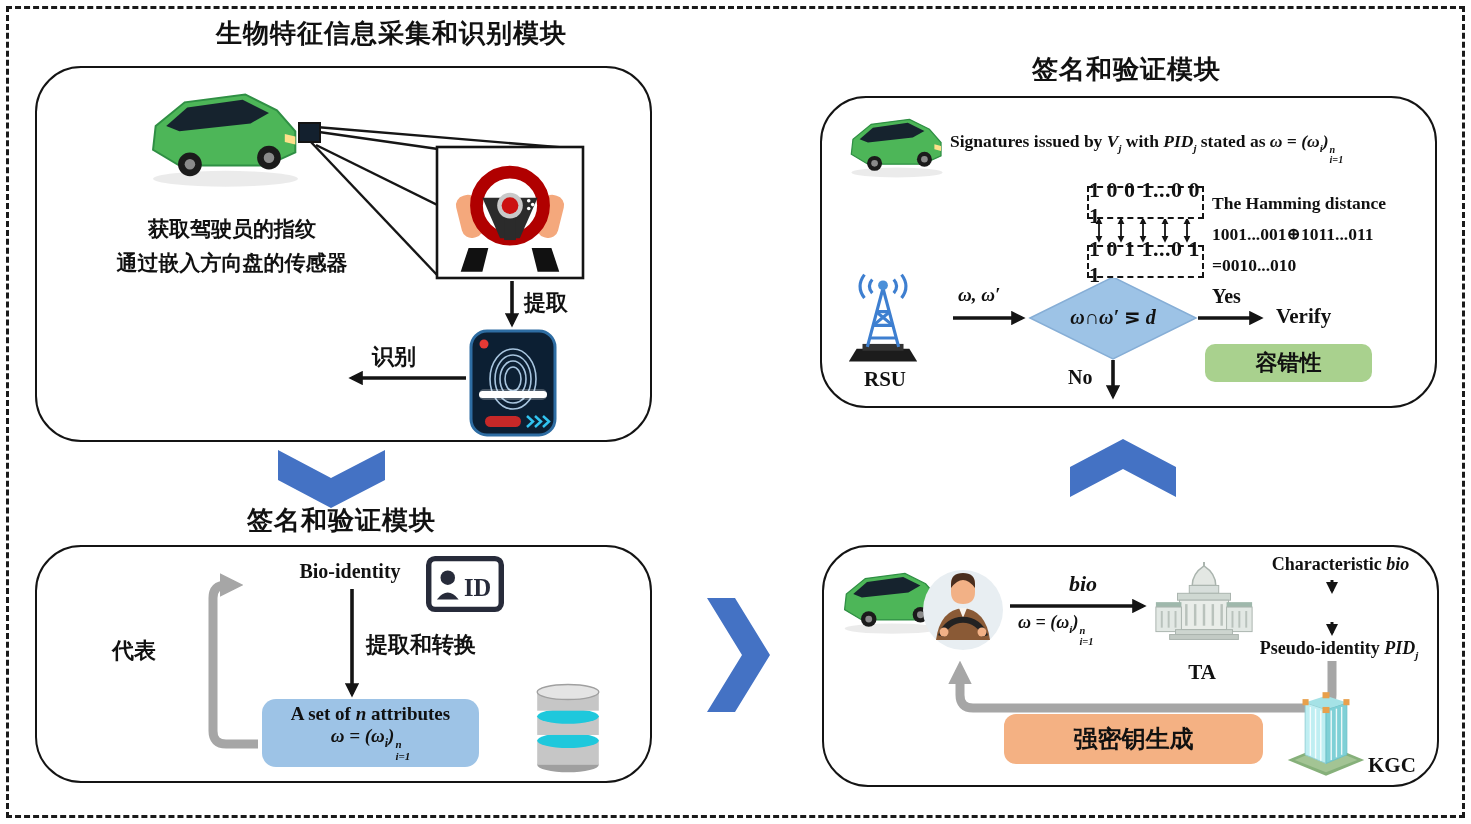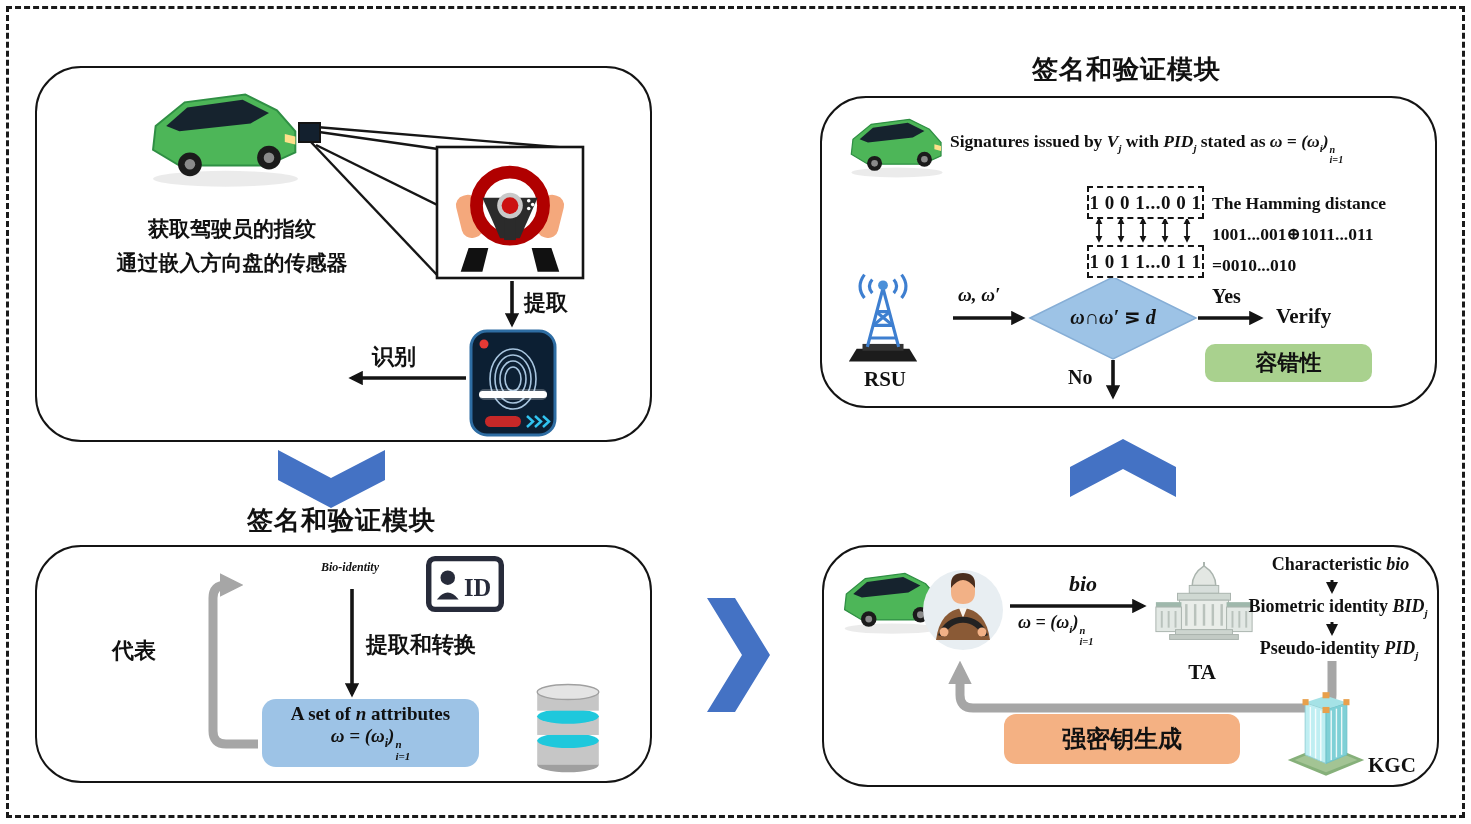--- a/index.html
+++ b/index.html
@@ -12,21 +12,21 @@
   .lbl{position:absolute;z-index:3;font-weight:bold;white-space:nowrap;}
   .ctr{text-align:center;}
   .title{font-size:26px;letter-spacing:1px;}
   .math{font-style:italic;font-weight:bold;}
   .mform sub, sub.msub{font-size:0.62em;font-style:italic;}
   .mstack{display:inline-flex;flex-direction:column;align-items:flex-start;
           font-size:0.58em;line-height:1.05;vertical-align:-0.55em;margin-left:1px;font-style:italic;}
   .pill{position:absolute;z-index:3;display:flex;flex-direction:column;align-items:center;
         justify-content:center;font-weight:bold;}
   .dashbox{position:absolute;z-index:3;border:2.5px dashed #141414;display:flex;align-items:center;
-        justify-content:center;font-weight:bold;font-size:19px;letter-spacing:0.5px;background:#fff;}
+        justify-content:center;font-weight:bold;font-size:22px;letter-spacing:0.5px;background:#fff;}
   .icon{position:absolute;z-index:3;}
   .hamming div{line-height:31px;font-size:17.5px;font-weight:bold;}
   .desc div{line-height:34px;}
   .diamond-text{font-size:20px;font-family:"Liberation Serif","DejaVu Serif","DejaVu Sans",serif;}
 </style>
 </head>
 <body>
 
 <div class="page">
   <div class="dashed-frame"></div>
@@ -80,20 +80,21 @@
       <path d="M1332,661 L1332,695 Q1332,708 1319,708 L973,708 Q960,708 960,695 L960,670"></path>
     </g>
     <g fill="#4472C4">
       <polygon points="278,450 331,478 385,450 385,480 331,508 278,480"></polygon>
       <polygon points="707,598 735,598 770,655 735,712 707,712 742,655"></polygon>
       <polygon points="1070,497 1123,469 1176,497 1176,467 1123,439 1070,467"></polygon>
     </g>
     <polygon points="1030,318 1113,277 1196,318 1113,359" fill="#9DC3E6" stroke="#86AED6" stroke-width="1.5"></polygon>
   </svg>
 
+  <div class="lbl title ctr" style="left:85px;top:16px;width:613px;">生物特征信息采集和识别模块</div>
 
   <svg class="icon" style="left:138px;top:76px;" width="175" height="112" viewBox="0 0 130 85">
     <ellipse cx="65" cy="78" rx="55" ry="6" fill="#000" opacity="0.08"></ellipse>
     <polygon points="10,56 12,38 34,20 80,14 104,26 118,42 118,58 96,68 30,68" fill="#4DB658" stroke="#2F8F44" stroke-width="1.5"></polygon>
     <polygon points="20,38 36,24 78,18 98,28 84,36 30,42" fill="#16232E"></polygon>
     <polygon points="110,44 118,46 118,52 110,50" fill="#FFE08A"></polygon>
     <circle cx="38" cy="67" r="9" fill="#1B1B1B"></circle>
       <circle cx="38" cy="67" r="4" fill="#8A8A8A"></circle>
     <circle cx="98" cy="62" r="9" fill="#1B1B1B"></circle>
       <circle cx="98" cy="62" r="4" fill="#8A8A8A"></circle>
@@ -134,21 +135,21 @@
     <rect x="10" y="62" width="68" height="7" rx="3.5" fill="#fff"></rect>
     <rect x="16" y="87" width="36" height="11" rx="5.5" fill="#C62828"></rect>
     <path d="M58,87 l6,5.5 -6,5.5 M66,87 l6,5.5 -6,5.5 M74,87 l6,5.5 -6,5.5" fill="none" stroke="#31C3F0" stroke-width="2.5"></path>
   </svg>
 
   <div class="lbl" style="left:372px;top:342px;font-size:22px;">识别</div>
 
 
   <div class="lbl title ctr" style="left:35px;top:503px;width:613px;">签名和验证模块</div>
 
-  <div class="lbl ctr" style="left:280px;top:560px;width:140px;font-size:12px;font-style:italic;">Bio-identity</div>
+  <div class="lbl ctr" style="left:280px;top:560px;width:140px;font-size:20px;">Bio-identity</div>
 
   <svg class="icon" style="left:426px;top:554px;" width="78" height="60" viewBox="0 0 86 62">
     <rect x="3" y="3" width="80" height="56" rx="7" fill="#fff" stroke="#272B3A" stroke-width="6"></rect>
     <circle cx="24" cy="24" r="8" fill="#272B3A"></circle>
     <path d="M12,48 Q24,33 36,48 Z" fill="#272B3A"></path>
     <text x="42" y="44" font-size="27" font-weight="bold" fill="#272B3A">ID</text>
   </svg>
 
   <div class="lbl" style="left:112px;top:636px;font-size:22px;">代表</div>
   <div class="lbl" style="left:366px;top:630px;font-size:22px;">提取和转换</div>
@@ -273,24 +274,23 @@
         <line x1="84" y1="51" x2="84" y2="68"></line>
         <line x1="91" y1="51" x2="91" y2="68"></line>
         <line x1="98" y1="51" x2="98" y2="68"></line>
       </g>
     <rect x="26" y="70" width="58" height="5" fill="#CDD5CF" stroke="#AAB4AE"></rect>
     <rect x="20" y="75" width="70" height="5" fill="#C2CAC4" stroke="#AAB4AE"></rect>
   </svg>
   <div class="lbl ctr" style="left:1172px;top:660px;width:60px;font-size:21px;">TA</div>
 
   <div class="lbl ctr" style="left:1238px;top:554px;width:205px;font-size:18px;"><span>Characteristic </span><span class="math">bio</span></div>
-  <div class="lbl ctr" style="left:1228px;top:596px;width:220px;font-size:18px;"><span>Biometric identity </span><span class="math">BID</span><sub class="msub">j</sub></div>
   <div class="lbl ctr" style="left:1234px;top:638px;width:210px;font-size:18px;"><span>Pseudo-identity </span><span class="math">PID</span><sub class="msub">j</sub></div>
 
-  <div class="pill" style="left:1004px;top:714px;width:236px;height:50px;background:#F4B183;border-radius:12px;font-size:24px;">强密钥生成</div>
+  <div class="pill" style="left:1004px;top:714px;width:259px;height:50px;background:#F4B183;border-radius:12px;font-size:24px;">强密钥生成</div>
 
   <svg class="icon" style="left:1282px;top:680px;" width="88" height="100" viewBox="0 0 100 115">
     <polygon points="6,92 50,74 94,92 50,110" fill="#86B07A"></polygon>
     <polygon points="14,92 50,77 86,92 50,106" fill="#A3C494"></polygon>
     <polygon points="26,26 50,34 50,96 26,86" fill="#BFEEF2" stroke="#8ECDD2" stroke-width="1"></polygon>
     <polygon points="50,34 74,26 74,86 50,96" fill="#7FD0D6" stroke="#6ABFC6" stroke-width="1"></polygon>
     <polygon points="26,26 50,18 74,26 50,34" fill="#A5E2E6"></polygon>
     <g stroke="#FFFFFF" stroke-width="1.6" opacity="0.85">
       <line x1="32" y1="31" x2="32" y2="87"></line>
         <line x1="38" y1="33" x2="38" y2="90"></line>

